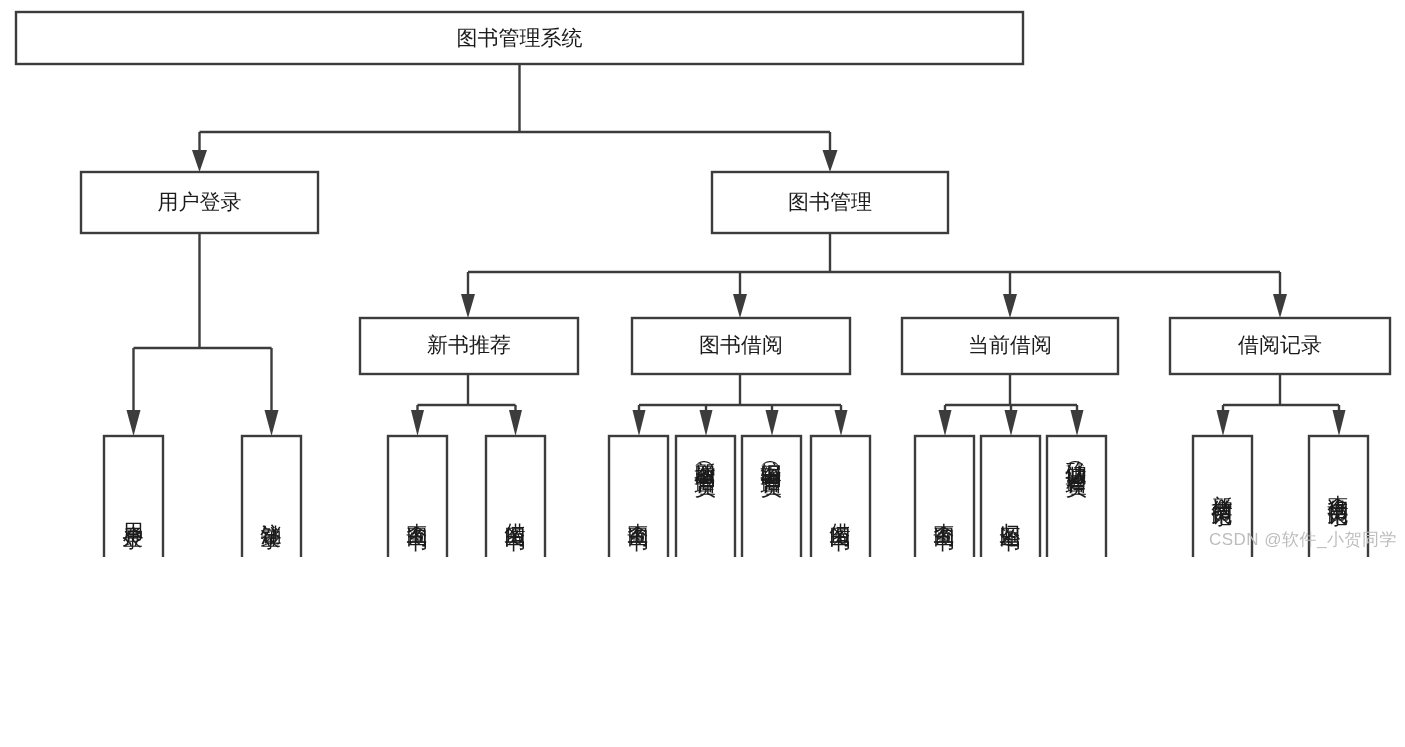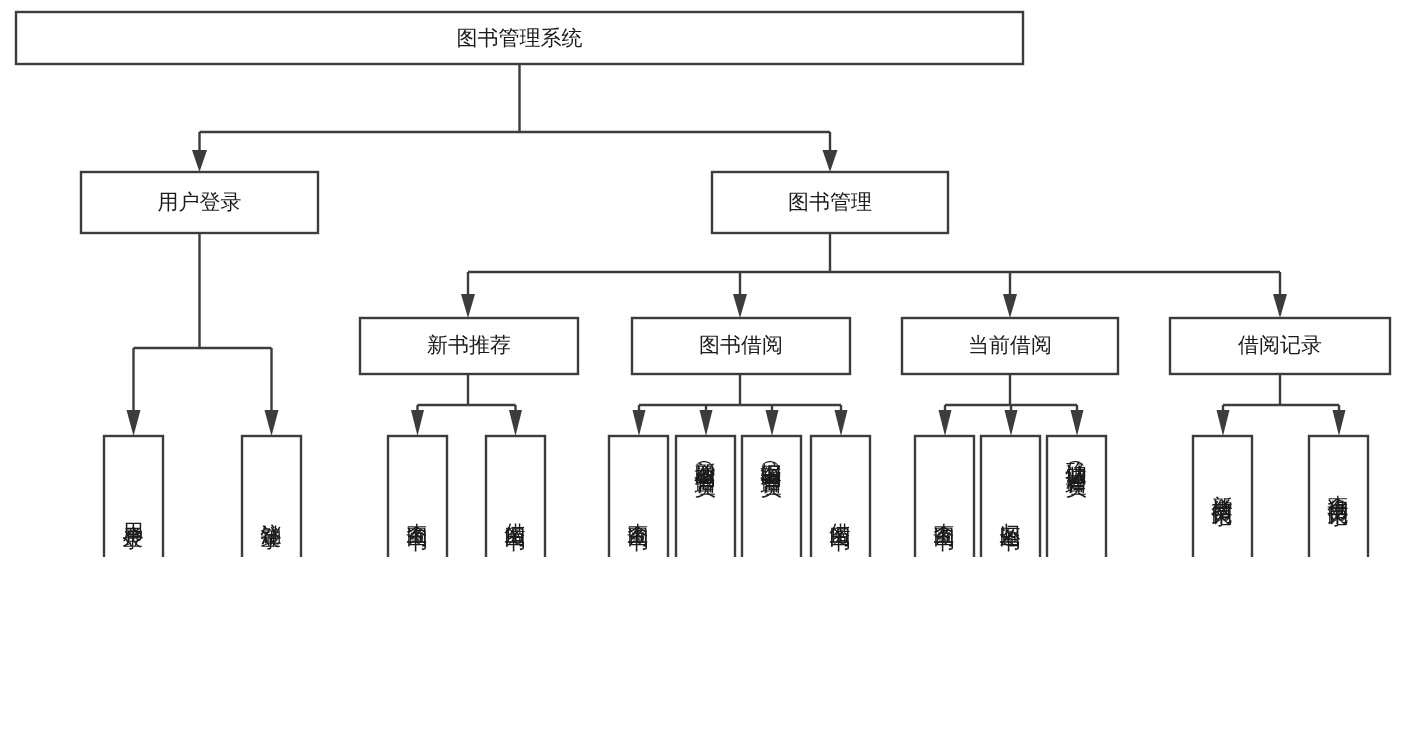--- a/index.html
+++ b/index.html
@@ -234,13 +234,14 @@
     <span class="leaf-label">确认归还（管理员）</span>
   </div>
 
   <div class="leaf-label-wrap" style="left:1193px; top:478px; width:59px; height:256px;">
     <span class="leaf-label">新增借阅记录</span>
   </div>
   <div class="leaf-label-wrap" style="left:1309px; top:478px; width:59px; height:256px;">
     <span class="leaf-label">查询借阅记录</span>
   </div>
 
+  <div class="watermark">CSDN @软件_小贺同学</div>
 </div>
 
 </body></html>

